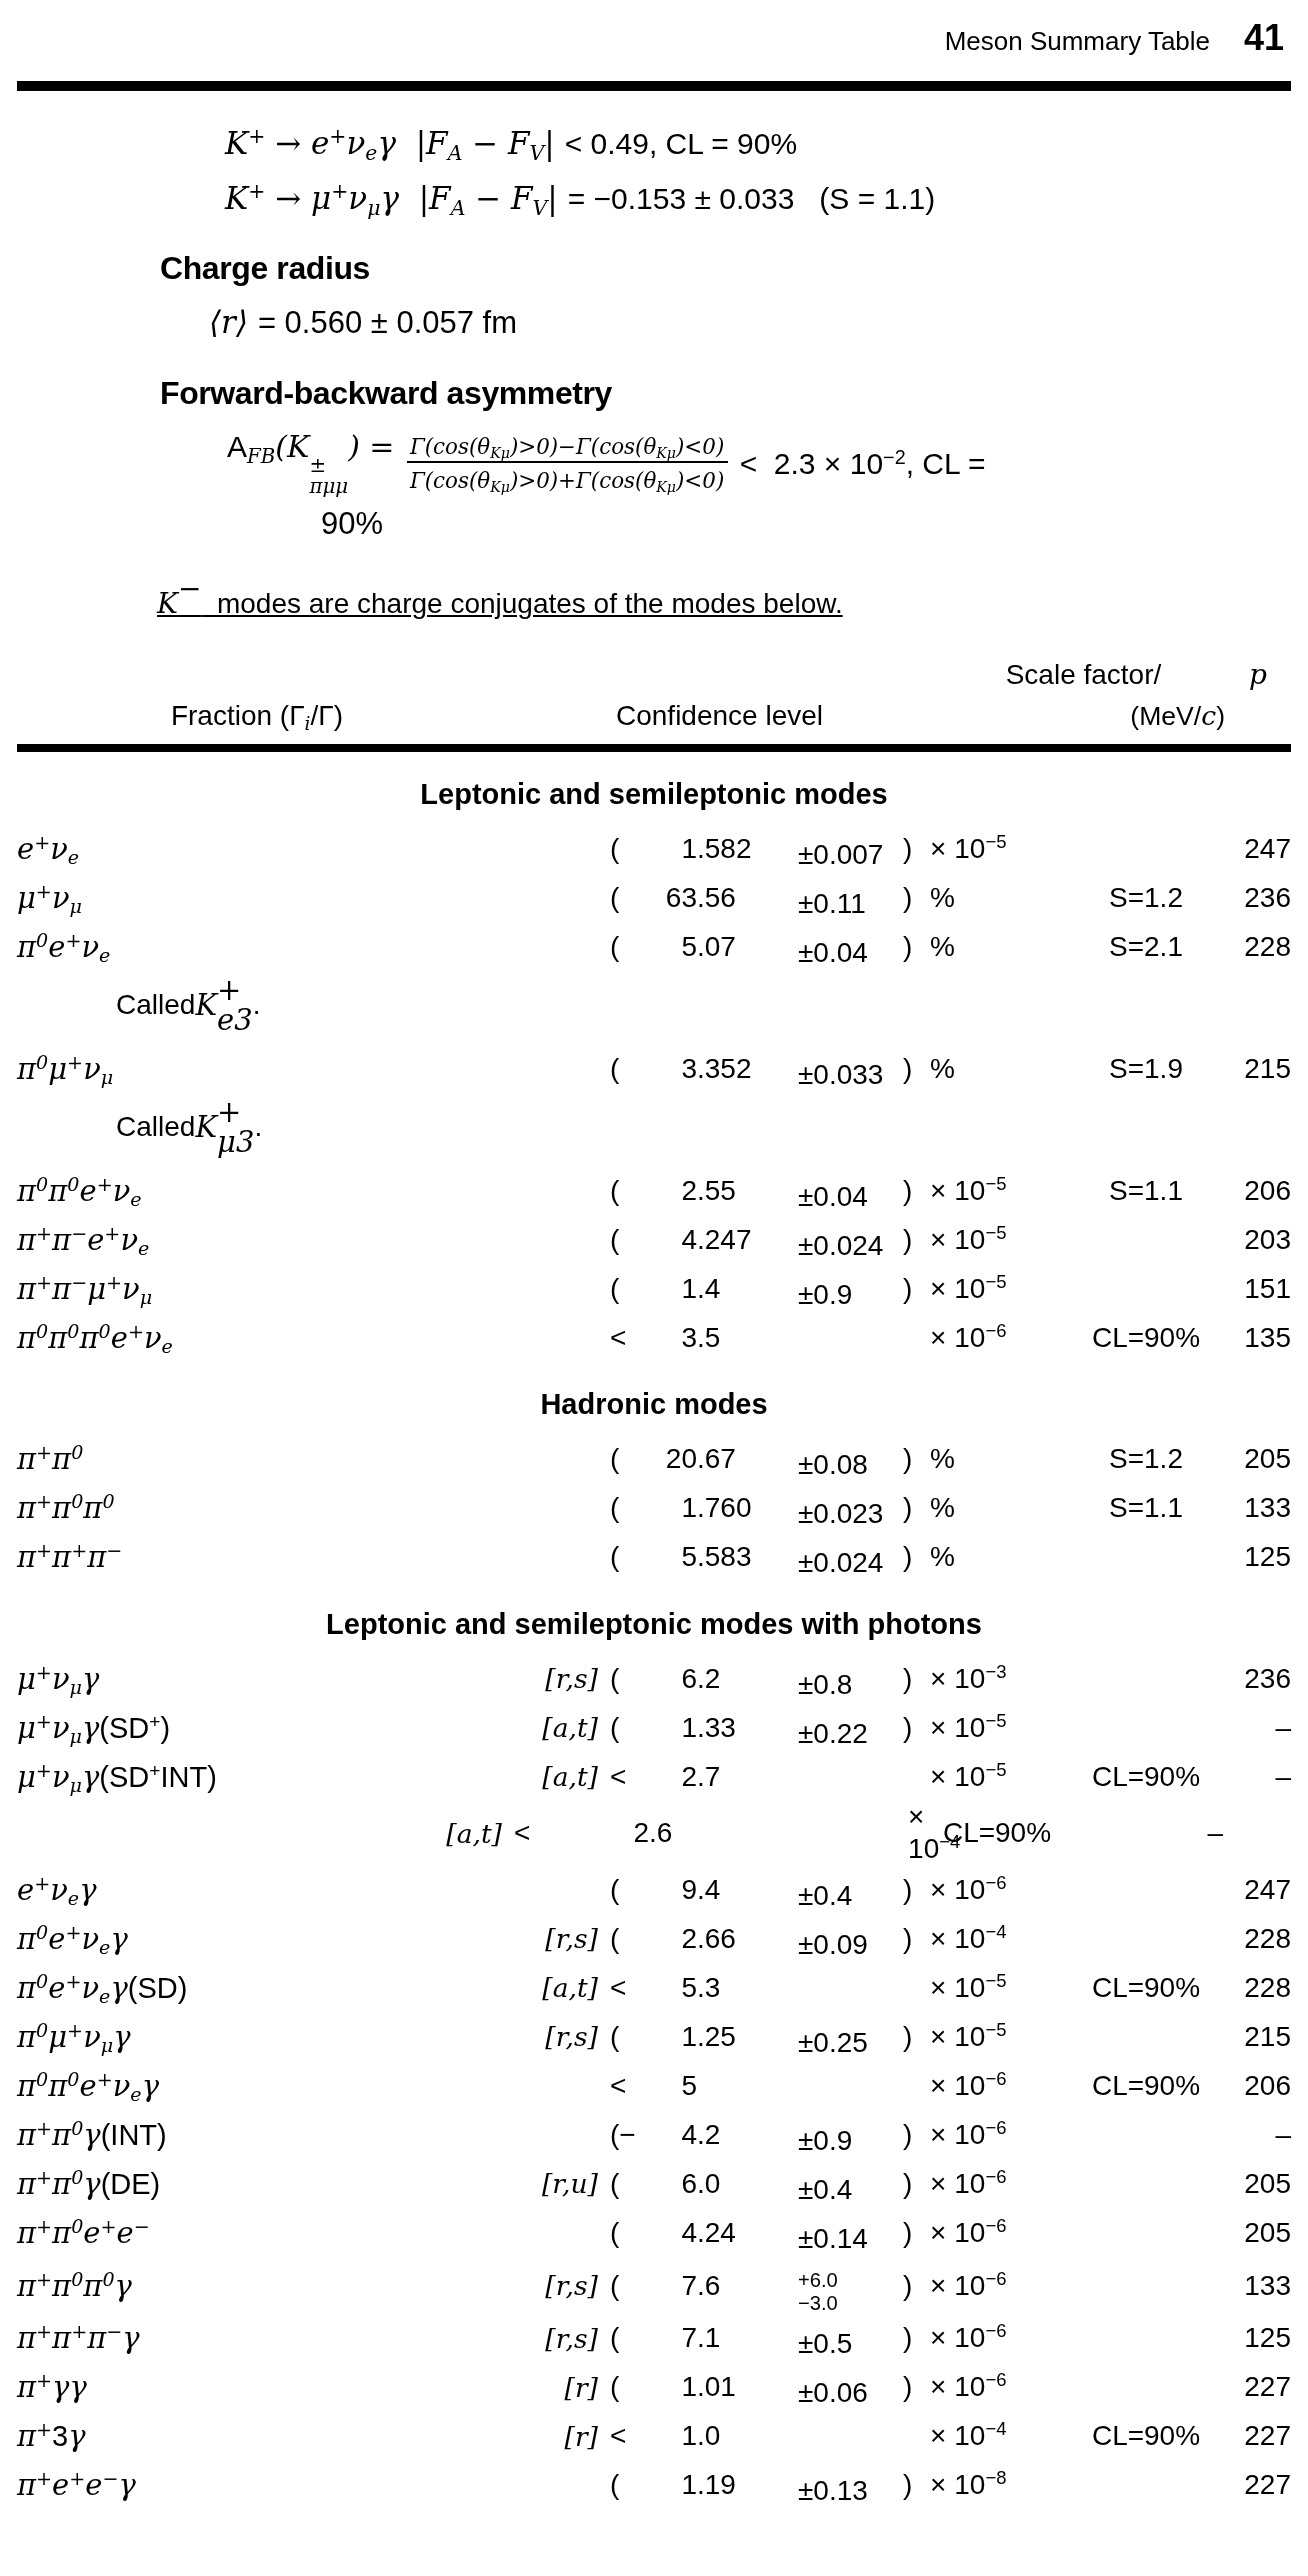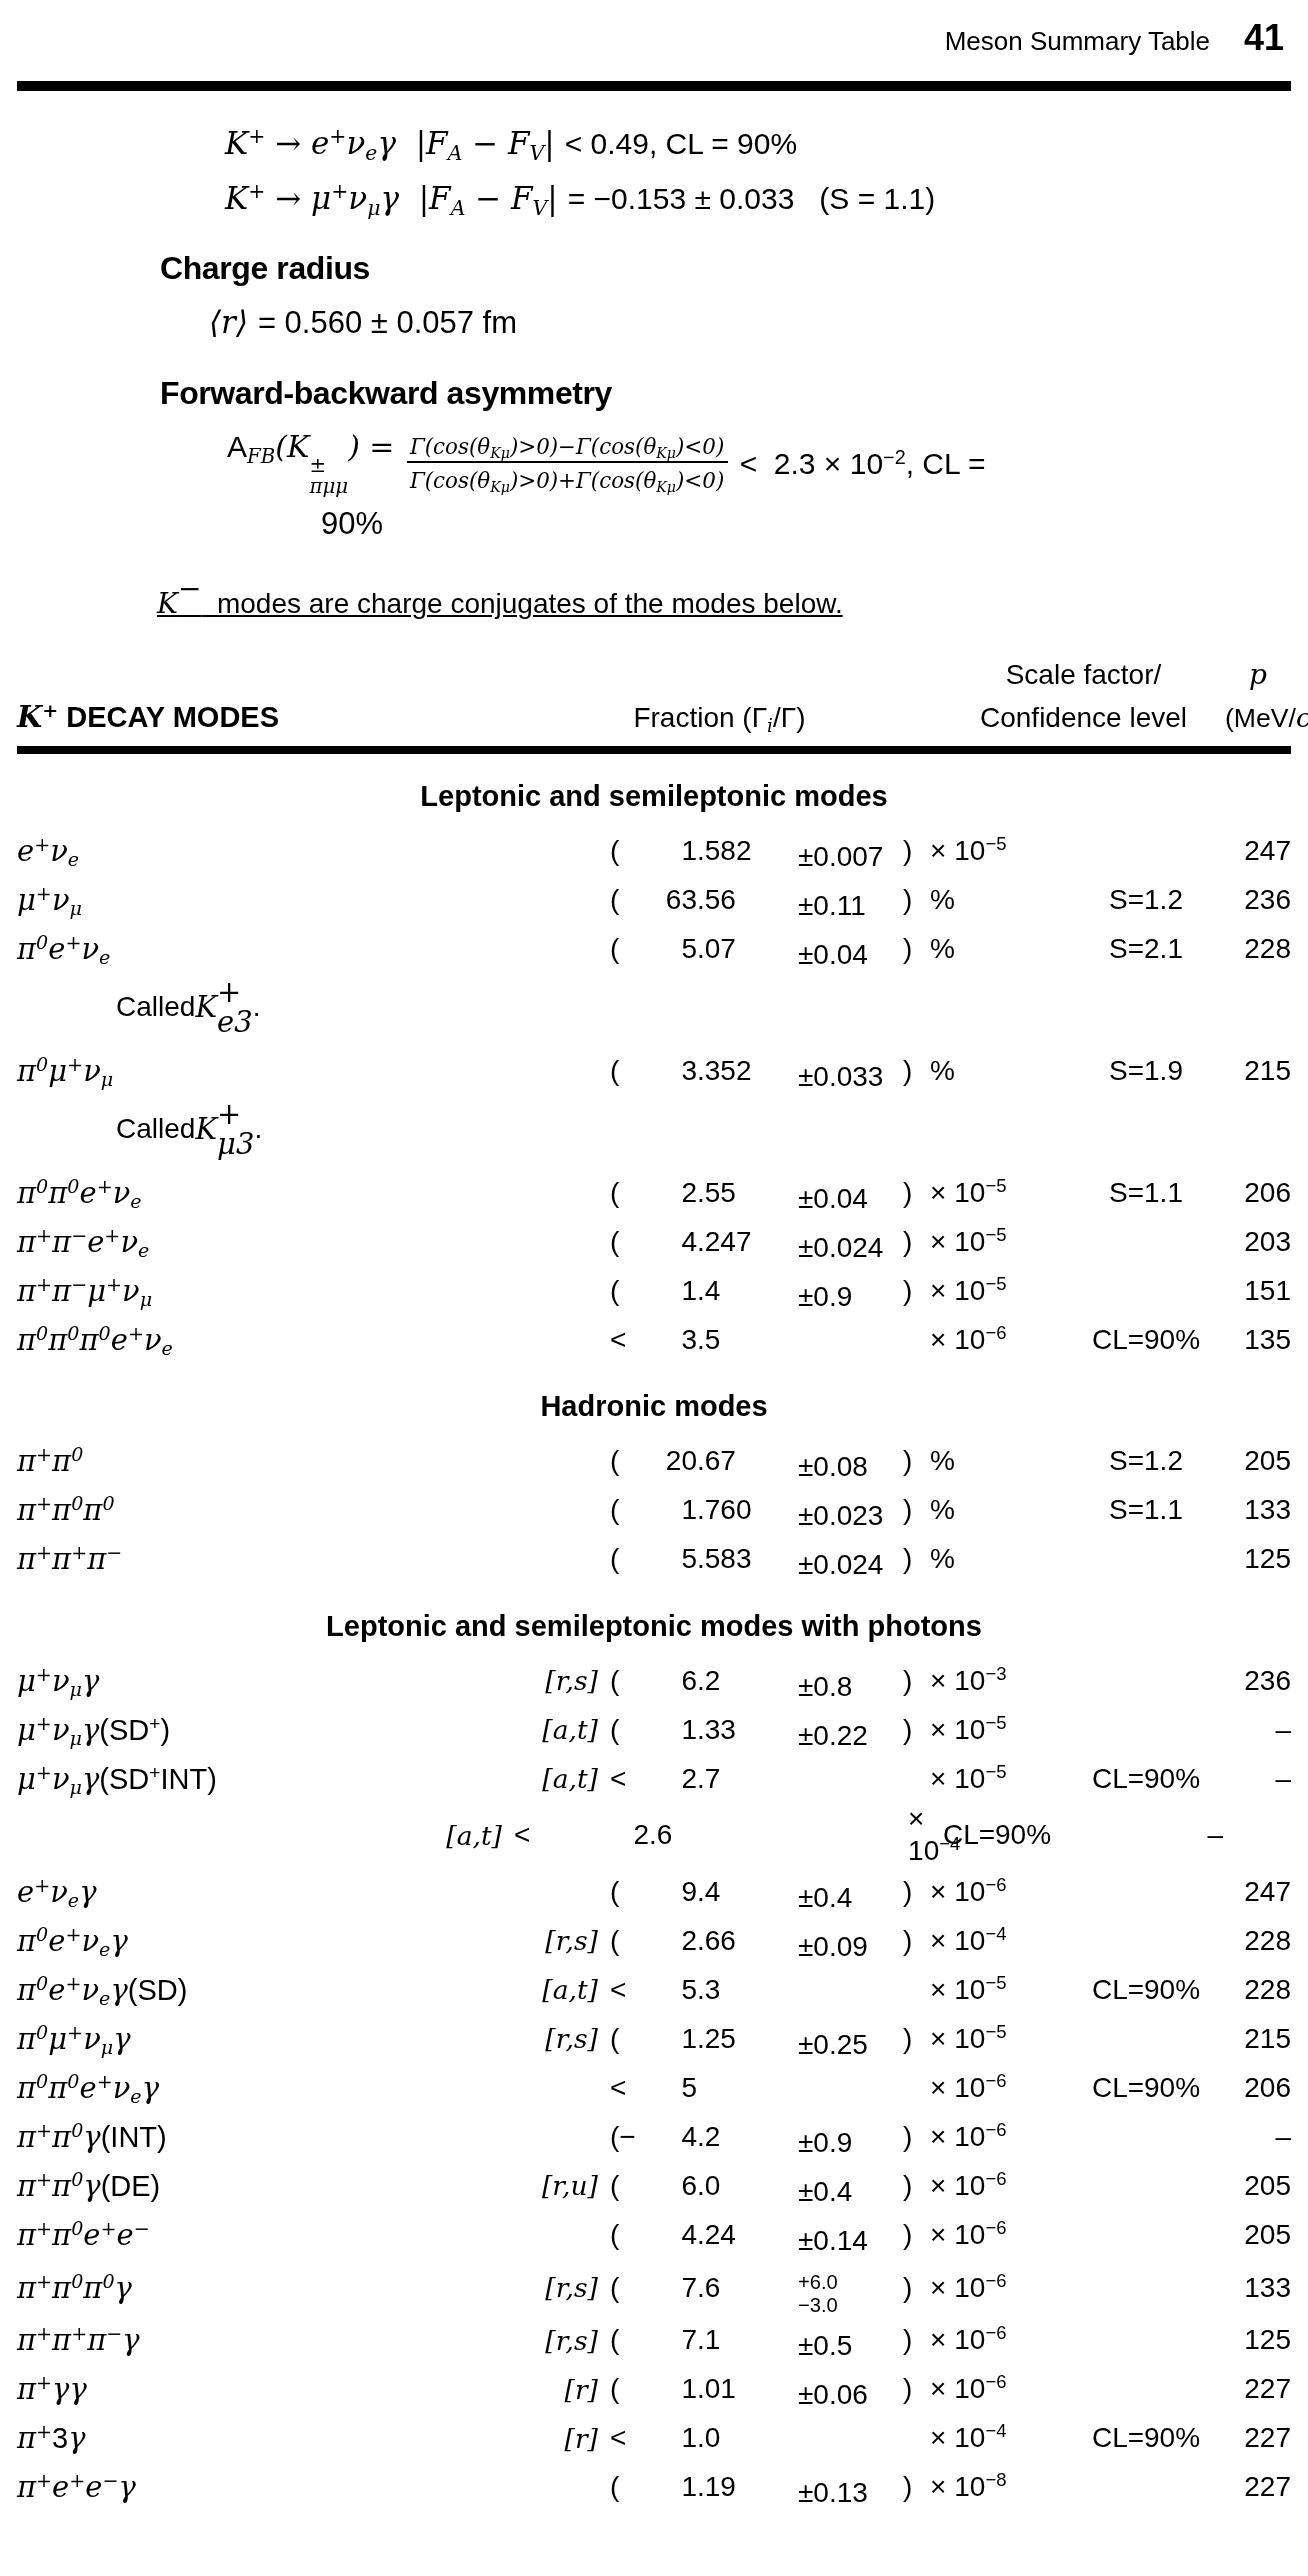--- a/index.html
+++ b/index.html
@@ -109,21 +109,20 @@
 <div class="conj-note"><span class="m">K</span><sup class="m">−</sup>&nbsp; modes are charge conjugates of the modes below.</div>
 
 <div class="thead">
   <div class="thead-grid thead-line1">
     <span></span>
     <span></span>
     <span class="c">Scale factor/</span>
     <span class="c p-head">p</span>
   </div>
   <div class="thead-grid">
-    <span class="kdm"><span class="m">K</span><sup class="m">+</sup> DECAY MODES</span>
     <span class="c">Fraction (Γ<sub><span class="m">i</span></sub>/Γ)</span>
     <span class="c">Confidence level</span>
     <span class="mevc">(MeV/<span class="m">c</span>)</span>
   </div>
 </div>
 <div class="rule-mid"></div>
 
 <div id="table-body">
     <div class="section-title">Leptonic and semileptonic modes</div>
     <div class="row">

